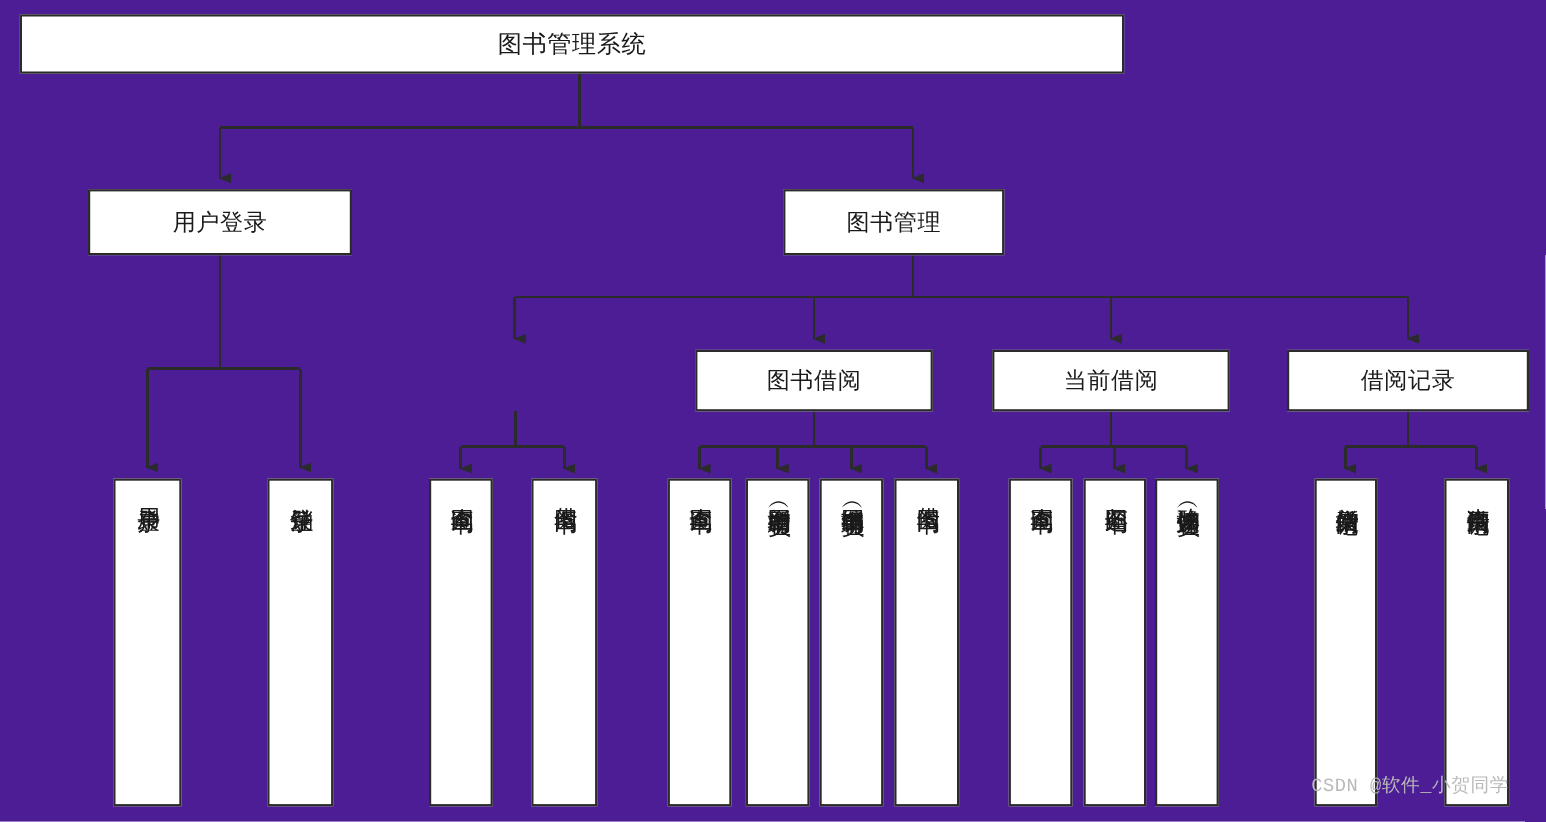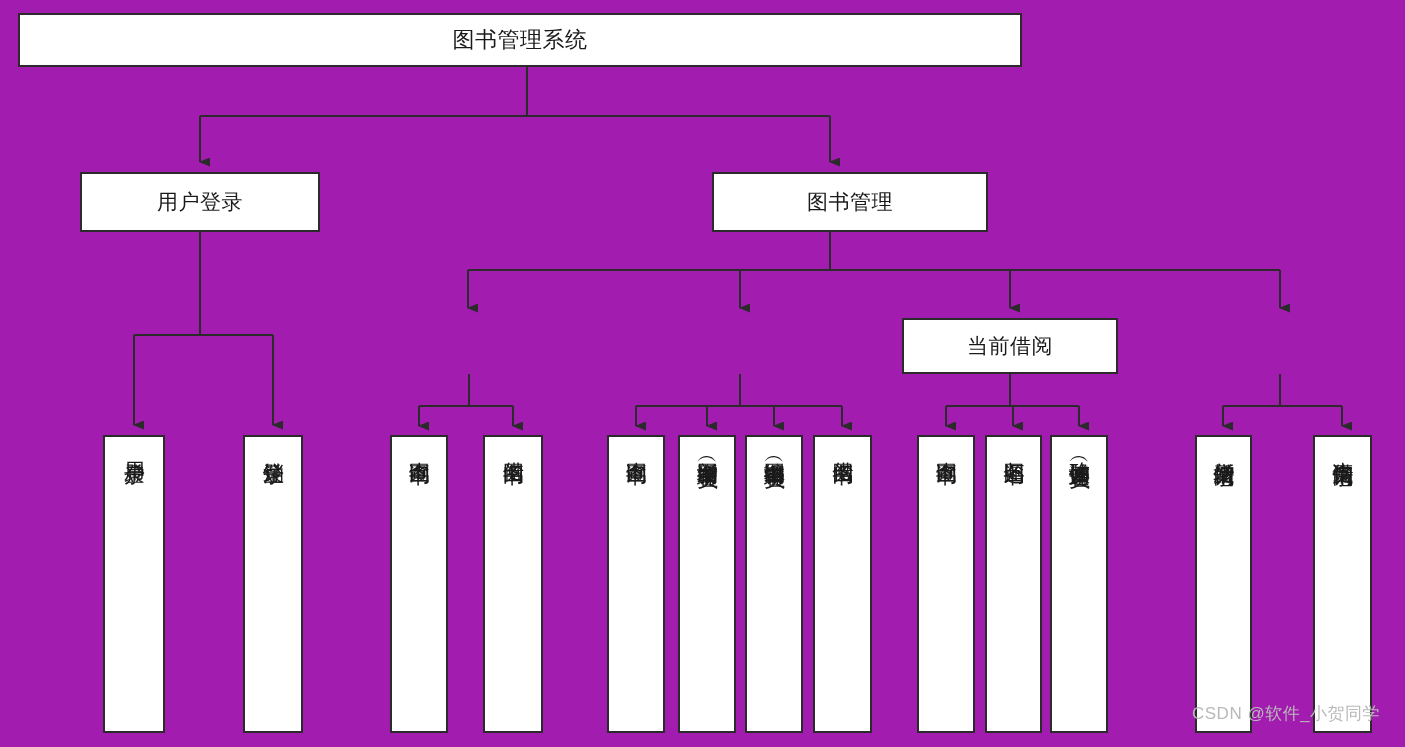--- a/index.html
+++ b/index.html
@@ -8,21 +8,21 @@
     padding: 0;
     background: #ffffff;
   }
   body {
     font-family: "Liberation Sans", "DejaVu Sans", sans-serif;
   }
   #diagram-root {
     position: relative;
     width: 1405px;
     height: 747px;
-    background: #a21caf;
+    background: #4c1d95;
     overflow: hidden;
   }
   #connector-layer {
     position: absolute;
     left: 0;
     top: 0;
     width: 1405px;
     height: 747px;
     pointer-events: none;
   }
@@ -122,26 +122,32 @@
     </g>
   </svg>
 
   <div class="node node-h node-root" style="left: 18px; top: 13px; width: 1004px; height: 54px;">
     <span>图书管理系统</span>
   </div>
 
   <div class="node node-h" style="left: 80px; top: 172px; width: 240px; height: 60px;">
     <span>用户登录</span>
   </div>
-  <div class="node node-h" style="left: 712px; top: 172px; width: 276px; height: 60px;">
+  <div class="node node-h" style="left: 712px; top: 172px; width: 201px; height: 60px;">
     <span>图书管理</span>
   </div>
 
+  <div class="node node-h" style="left: 632px; top: 318px; width: 216px; height: 56px;">
+    <span>图书借阅</span>
+  </div>
   <div class="node node-h" style="left: 902px; top: 318px; width: 216px; height: 56px; text-align: right;">
     <span>当前借阅</span>
+  </div>
+  <div class="node node-h" style="left: 1170px; top: 318px; width: 220px; height: 56px;">
+    <span>借阅记录</span>
   </div>
 
   <div class="node node-v" style="left: 103px; top: 435px; width: 62px; height: 298px;">
     <span class="vlabel">用户登录</span>
   </div>
   <div class="node node-v" style="left: 243px; top: 435px; width: 60px; height: 298px;">
     <span class="vlabel">注销登录</span>
   </div>
 
   <div class="node node-v" style="left: 390px; top: 435px; width: 58px; height: 298px;">
@@ -174,15 +180,15 @@
     <span class="vlabel">确认归还（管理员）</span>
   </div>
 
   <div class="node node-v" style="left: 1195px; top: 435px; width: 57px; height: 298px;">
     <span class="vlabel">新增借阅记录</span>
   </div>
   <div class="node node-v" style="left: 1313px; top: 435px; width: 59px; height: 298px;">
     <span class="vlabel">查询借阅记录</span>
   </div>
 
-  <div class="watermark" style="left:1192px; top:702px;">CSDN @软件_小贺同学</div>
+  <div class="watermark" style="left:1192px; top:702px;font-family:Liberation Mono, monospace;">CSDN @软件_小贺同学</div>
 
 </div>
 
 </body></html>

